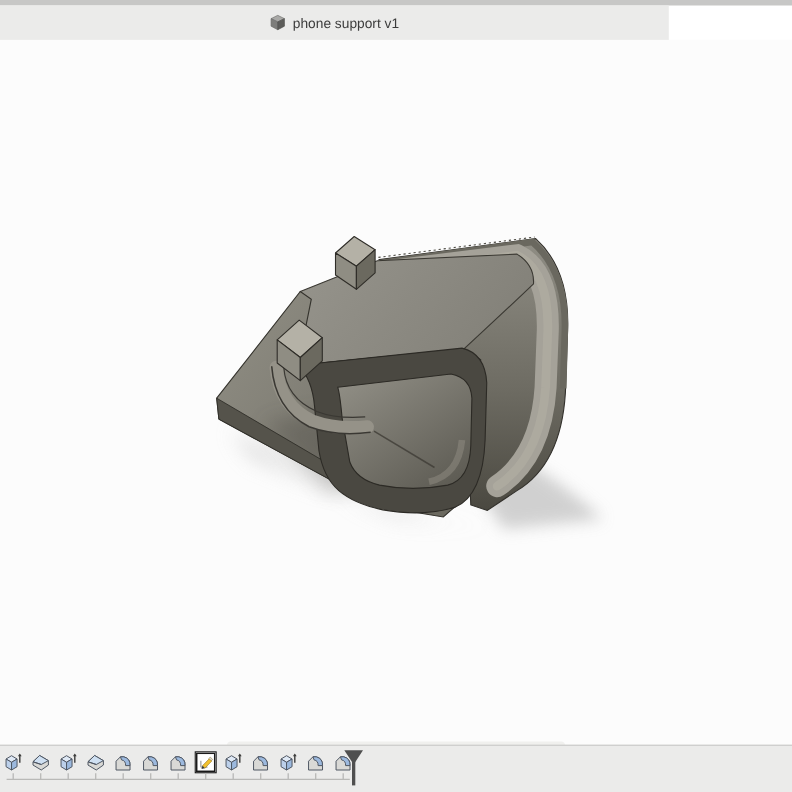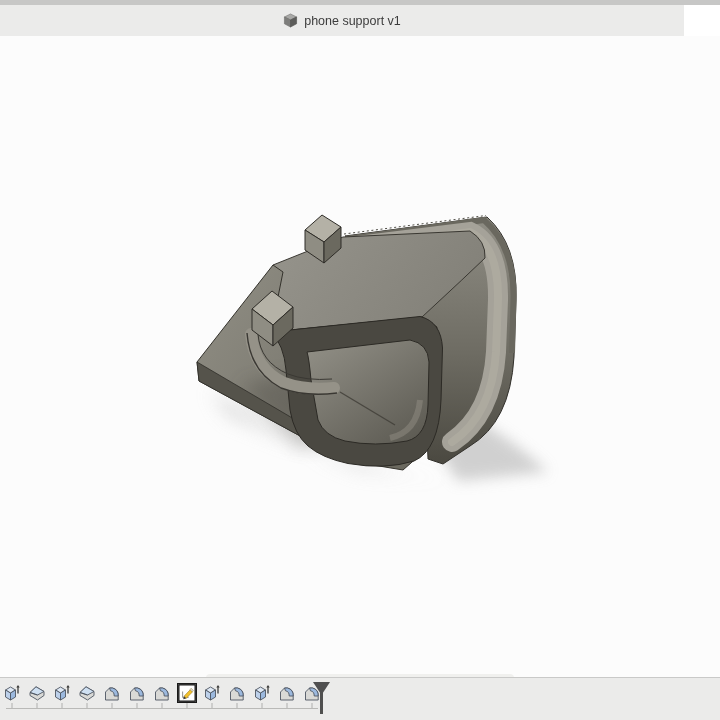--- a/index.html
+++ b/index.html
@@ -5,21 +5,21 @@
   html,body{margin:0;padding:0;}
   body{
     width:720px;height:720px;overflow:hidden;position:relative;
     background:#ffffff;
     font-family:"Liberation Sans","DejaVu Sans",sans-serif;
     -webkit-font-smoothing:antialiased;
   }
   
   #top-strip{position:absolute;left:0;top:0;width:720px;height:5px;background:#c7c7c6;}
   #tab-bar{
-    position:absolute;left:0;top:5px;width:684px;height:31px;
+    position:absolute;left:0;top:5px;width:608px;height:31px;
     background:var(--tabbar-bg,#ebebea);border-bottom:1px solid #d8d8d7;
     display:flex;align-items:center;justify-content:center;
   }
   #doc-tab{display:flex;align-items:center;gap:6px;height:100%;padding:0 14px;cursor:default;}
   #doc-tab .tab-title{font-size:12.5px;color:#3c3c3c;}
   
   #viewport{
     position:absolute;left:0;top:36px;width:720px;height:642px;
     background:var(--viewport-bg,#fcfcfc);
   }

